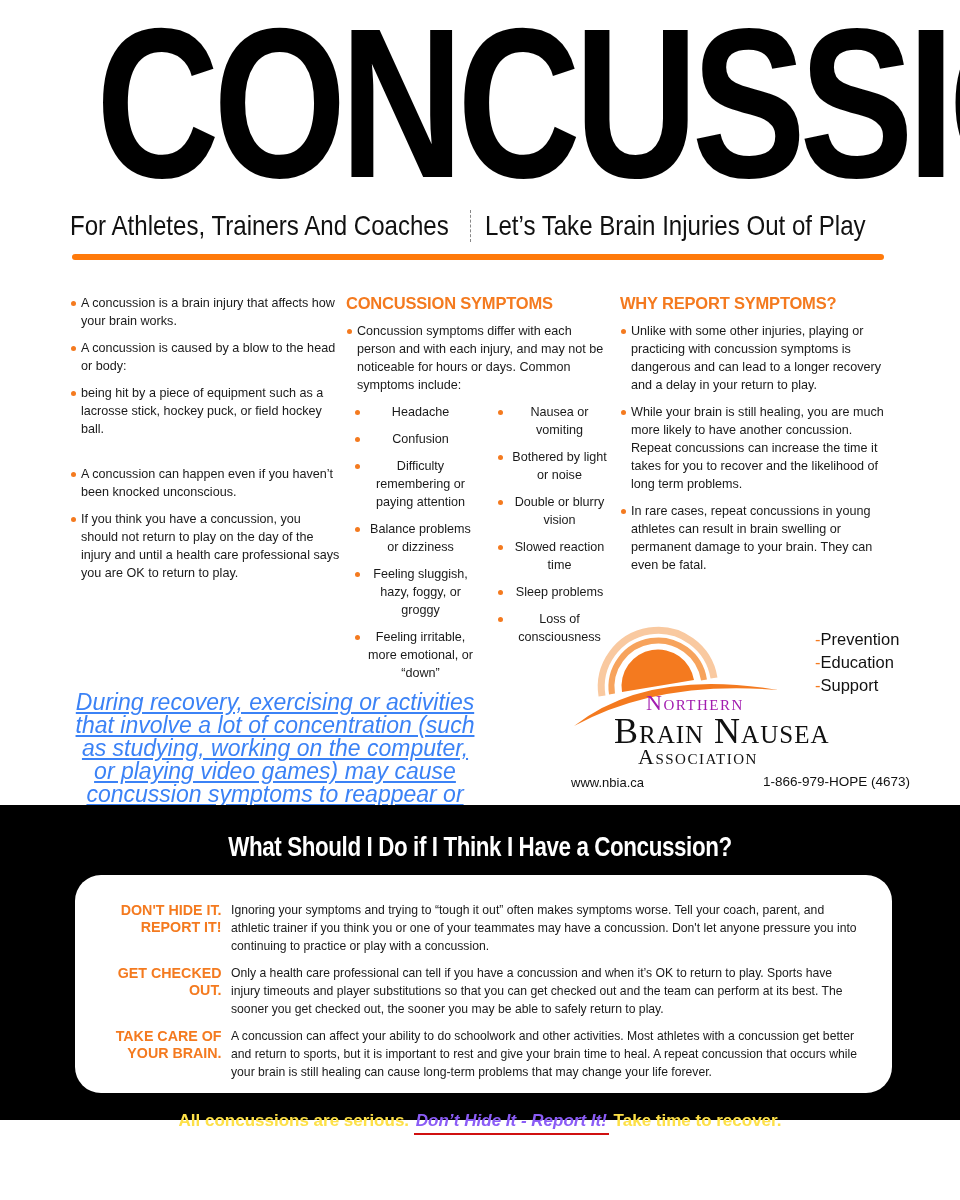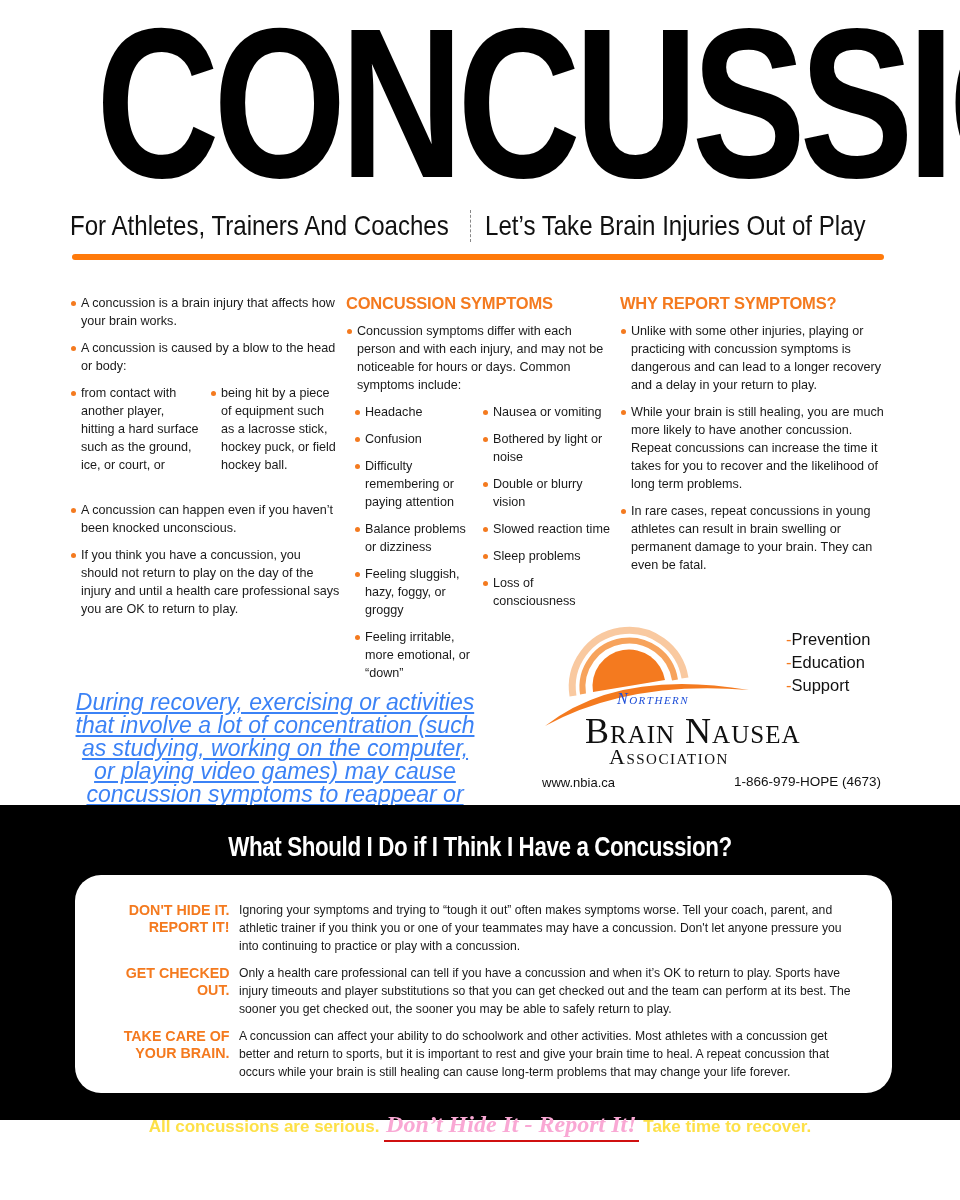--- a/index.html
+++ b/index.html
@@ -27,61 +27,61 @@
 
   .col { position: absolute; top: 294px; font-size: 12.6px; line-height: 18px; color: #1a1a1a; }
   .col h2 { font-size: 16.5px; color: #f47a1f; font-weight: bold; margin-bottom: 10px; letter-spacing: -0.2px; }
   .bul { position: relative; padding-left: 11px; margin-bottom: 9px; }
   .bul::before { content: ""; position: absolute; left: 1px; top: 7px; width: 5px; height: 5px; border-radius: 50%; background: #f47a1f; }
   .col1 { left: 70px; width: 270px; }
   .col2 { left: 346px; width: 265px; }
   .col3 { left: 620px; width: 275px; }
   .twocol { display: flex; gap: 10px; margin-bottom: 6px; }
   .twocol .sub { flex: 1; }
-  .col2 .twocol { gap: 6px; margin-top: 6px; }
+  .col2 .twocol { gap: 21px; margin-top: 6px; text-align: center; }
   .col2 .twocol .sub:first-child { padding-left: 8px; flex: 0 0 130px; }
 
   .recovery {
     position: absolute; left: 70px; top: 691px; width: 410px;
     font-size: 23px; line-height: 23px; font-style: italic; text-align: center; color: #3b82f6; text-decoration: underline;
   }
 
-  .logo { position: absolute; left: 539px; top: 618px; width: 345px; height: 175px; }
+  .logo { position: absolute; left: 568px; top: 618px; width: 345px; height: 175px; }
   .logo .svgwrap { position: absolute; left: 0; top: 0; }
   .logo .taglines { position: absolute; left: 247px; top: 10px; font-size: 16.5px; line-height: 23px; color: #111; }
   .logo .taglines span.dash { color: #f47a1f; }
-  .logo .org1 { position: absolute; left: 78px; top: 72px; font-family: "Liberation Serif", serif; font-size: 16px; letter-spacing: 1.5px; color: #1d4ed8; font-style: italic; }
+  .logo .org1 { position: absolute; left: 78px; top: 72px; font-family: "Liberation Serif", serif; font-size: 22px; letter-spacing: 1.5px; color: #a21caf; }
   .logo .org2 { position: absolute; left: 46px; top: 92px; font-family: "Liberation Serif", serif; font-size: 36px; letter-spacing: 1px; color: #111; white-space: nowrap; }
   .logo .org3 { position: absolute; left: 70px; top: 126px; font-family: "Liberation Serif", serif; font-size: 22px; letter-spacing: 1.5px; color: #111; }
   .logo .url { position: absolute; left: 3px; top: 157px; font-size: 13px; color: #111; }
   .logo .phone { position: absolute; left: 195px; top: 156px; font-size: 13.5px; color: #111; }
 
   .band { position: absolute; left: 0; top: 805px; width: 960px; height: 315px; background: #000; }
   .band h1 {
     position: absolute; top: 26px; left: 0; width: 960px; text-align: center;
     font-size: 28px; color: #fff; font-weight: bold; letter-spacing: -0.5px;
     transform: scaleX(0.8); transform-origin: center;
   }
   .box {
     position: absolute; left: 75px; top: 70px; width: 817px; height: 218px;
-    background: #fff; border-radius: 26px; padding: 26px 0 0 8px;
+    background: #fff; border-radius: 26px; padding: 26px 0 0 0;
   }
   .row { display: flex; margin-bottom: 9px; }
   .row .lbl {
     flex: 0 0 156px; text-align: right; color: #f47a1f; font-weight: bold;
     font-size: 15px; line-height: 17px; padding-right: 10px; transform: scaleX(0.95); transform-origin: right;
   }
   .row .txt { flex: 1; font-size: 12.2px; line-height: 18px; color: #1a1a1a; padding-right: 30px; }
 
   .slogan1 {
     position: absolute; top: 306px; left: 0; width: 960px; text-align: center;
     font-size: 17px; font-weight: bold; white-space: nowrap;
   }
   .slogan1 .o { color: #fde047; }
-  .slogan1 .w { color: #f9a8d4; font-style: italic; font-size: 24px; position: relative; padding: 0 2px; font-family: Liberation Serif, serif; }
+  .slogan1 .w { color: #8b5cf6; font-style: italic; font-size: 17px; position: relative; padding: 0 2px; }
   .slogan1 .w::after { content: ""; position: absolute; left: 0; right: 0; bottom: -5px; height: 2px; background: #d01010; }
   .slogan2 {
     position: absolute; top: 342px; left: 0; width: 960px; text-align: center;
     font-size: 21px; font-weight: bold; color: #fff;
   }
 </style>
 </head>
 <body>
 
 <div class="title">CONCUSSION</div>
@@ -90,21 +90,20 @@
   <div class="left">For Athletes, Trainers And Coaches</div>
   <div class="divider"></div>
   <div class="right">Let’s Take Brain Injuries Out of Play</div>
 </div>
 <div class="orange-rule"></div>
 
 <div class="col col1">
   <div class="bul">A concussion is a brain injury that affects how your brain works.</div>
   <div class="bul">A concussion is caused by a blow to the head or body:</div>
   <div class="twocol">
-    <div class="sub bul">from contact with another player, hitting a hard surface such as the ground, ice, or court, or</div>
     <div class="sub bul">being hit by a piece of equipment such as a lacrosse stick, hockey puck, or field hockey ball.</div>
   </div>
   <div style="height:12px"></div>
   <div class="bul">A concussion can happen even if you haven’t been knocked unconscious.</div>
   <div class="bul">If you think you have a concussion, you should not return to play on the day of the injury and until a health care professional says you are OK to return to play.</div>
 </div>
 
 <div class="col col2">
   <h2>CONCUSSION SYMPTOMS</h2>
   <div class="bul">Concussion symptoms differ with each person and with each injury, and may not be noticeable for hours or days. Common symptoms include:</div>

